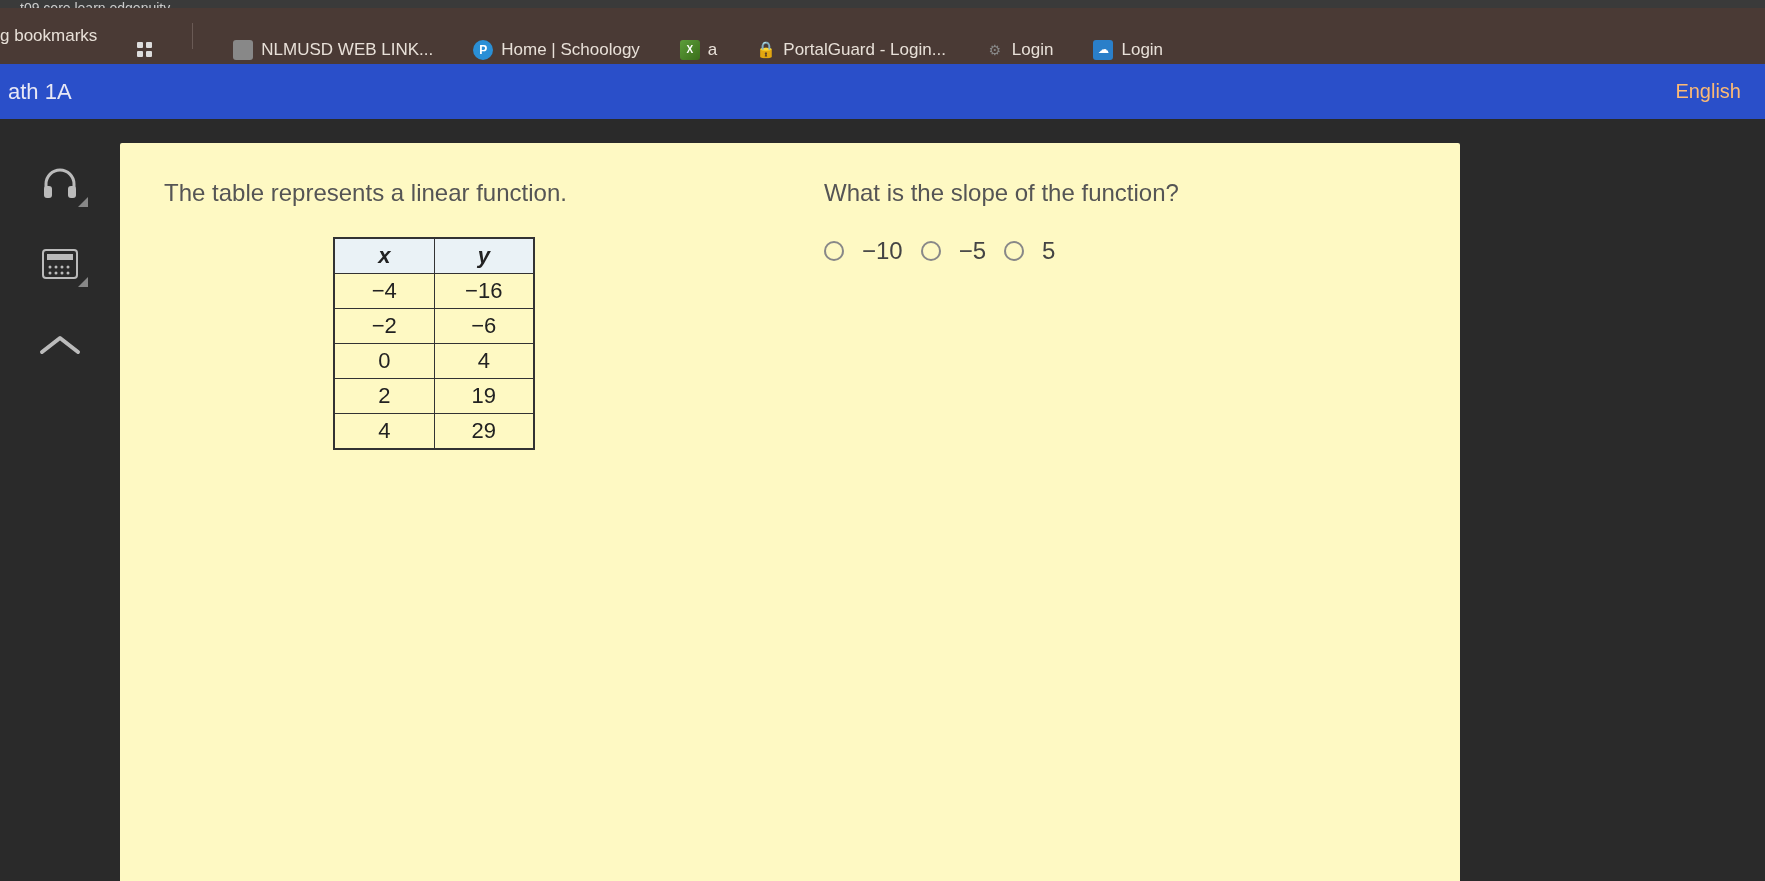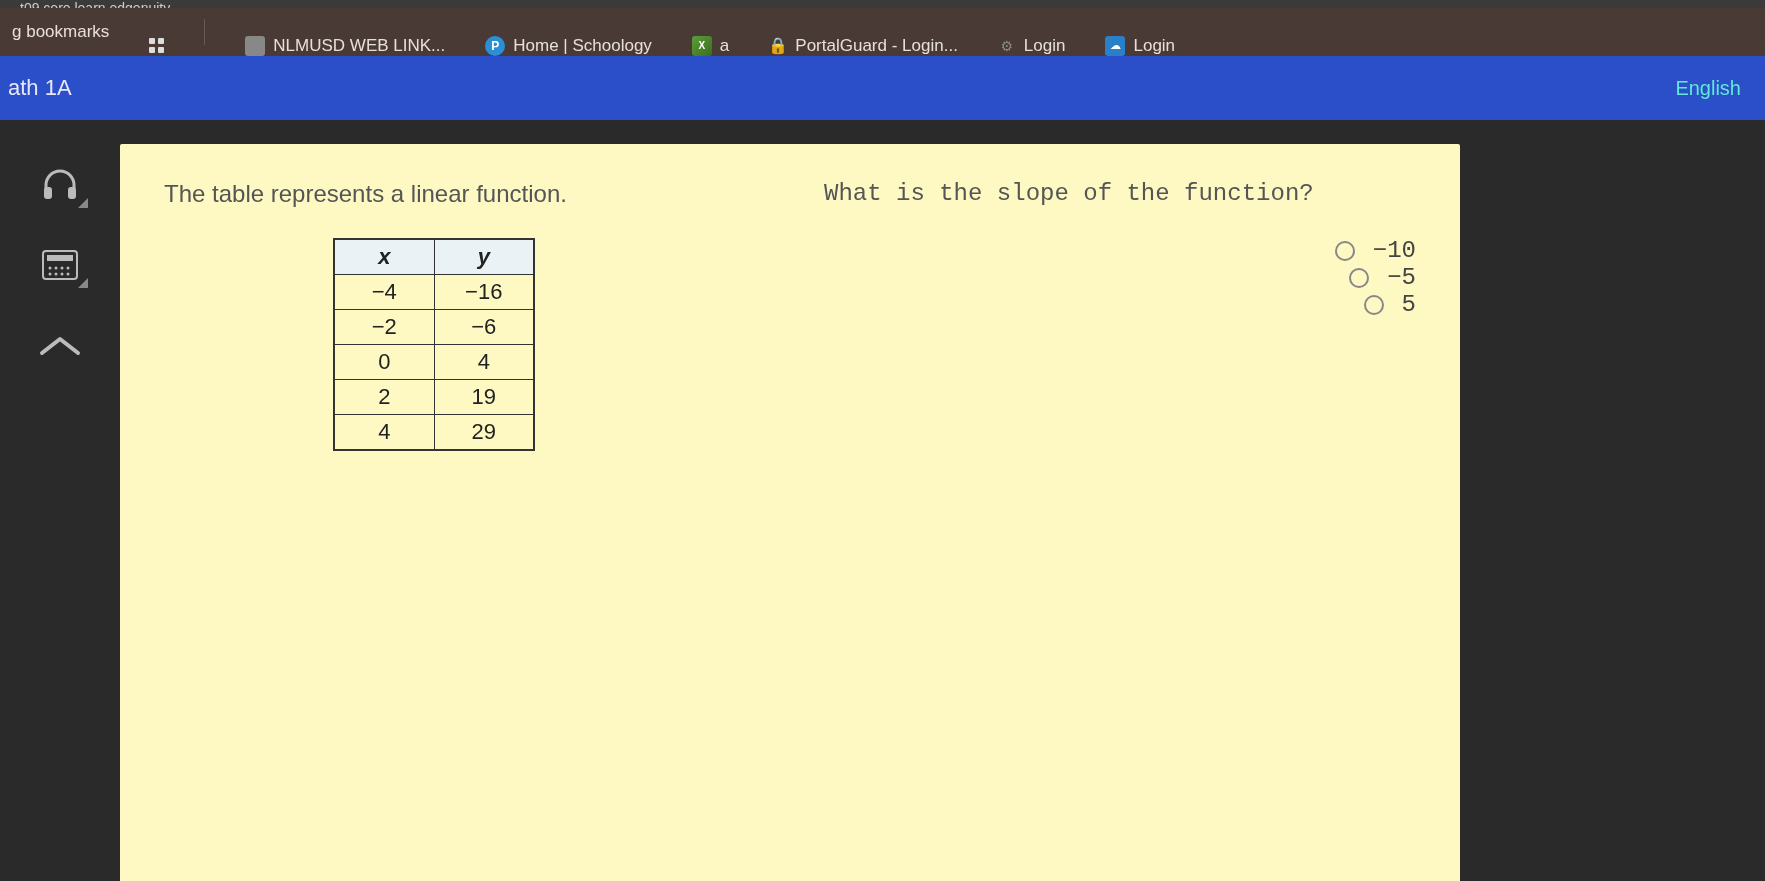--- a/index.html
+++ b/index.html
@@ -13,25 +13,25 @@
     .url-bar {
       background: #3a3a3a;
       height: 8px;
       color: #ccc;
       font-size: 14px;
       padding-left: 20px;
       overflow: hidden;
     }
     .bookmarks-bar {
       background: #4a3a35;
-      height: 48px;
+      height: 56px;
       display: flex;
       align-items: center;
       gap: 40px;
-      padding: 0 12px;
+      padding: 0 0;
       color: #e8e0d8;
       font-size: 17px;
       font-weight: 500;
     }
     .bookmark-item {
       display: flex;
       align-items: center;
       gap: 8px;
       cursor: pointer;
       white-space: nowrap;
@@ -56,30 +56,30 @@
       width: 1px; height: 26px; background: #6a5a55;
     }
     .favicon-w { background: #888; border-radius: 3px; width: 20px; height: 20px; }
     .favicon-p { background: #2a8fd6; border-radius: 50%; width: 20px; height: 20px; display:flex;align-items:center;justify-content:center;color:#fff;font-weight:bold;font-size:12px;}
     .favicon-x { background: linear-gradient(135deg,#5c9e3a,#3a6e1a); width:20px;height:20px;border-radius:3px;display:flex;align-items:center;justify-content:center;color:#fff;font-size:10px;font-weight:bold;}
     .favicon-lock { width:18px;height:18px; color:#e8a040; font-size:16px; }
     .favicon-gear { width:18px;height:18px; color:#888; }
     .favicon-cloud { background:#2a7fc9;width:20px;height:20px;border-radius:3px;display:flex;align-items:center;justify-content:center;color:#fff;font-size:11px;}
     .blue-bar {
       background: #2a4fc9;
-      height: 64px;
+      height: 55px;
       display: flex;
       align-items: center;
       justify-content: space-between;
       padding: 0 24px 0 8px;
       color: #fff;
       font-size: 20px;
     }
     .page-title { font-size: 22px; font-weight: 400; color: #e8e8f5; }
-    .lang-link { font-size: 20px; color: #5eead4; cursor: pointer; }
+    .lang-link { font-size: 20px; color: #fdba74; cursor: pointer; }
     .content-area {
       display: flex;
       background: #2a2a2a;
       height: calc(100% - 112px);
     }
     .left-tools {
       width: 120px;
       padding-top: 40px;
       display: flex;
       flex-direction: column;
@@ -111,21 +111,21 @@
       margin-top: 24px;
       margin-right: 40px;
       width: 1340px;
       height: 740px;
       padding: 36px 44px;
       border-radius: 2px;
       display: flex;
       gap: 120px;
     }
     .q-left { flex: 0 0 540px; }
-    .q-right { flex: 1; font-family: Liberation Mono, monospace; }
+    .q-right { flex: 1; }
     .q-text {
       font-size: 24px;
       color: #555;
       margin-bottom: 30px;
     }
     .data-table-wrap { display:flex; justify-content:center; }
     .data-table {
       border-collapse: collapse;
       border: 2px solid #333;
     }
@@ -137,21 +137,22 @@
       color: #222;
       min-width: 100px;
     }
     .data-table th {
       font-weight: bold;
       font-style: italic;
       background: #eaf2f6;
     }
     .options {
       display: flex;
-      flex-direction: column;
+      flex-direction: row;
+      gap: 18px;
       align-items: flex-end;
     }
     .option {
       display: flex;
       align-items: center;
       gap: 18px;
       font-size: 24px;
       color: #444;
       cursor: pointer;
     }

